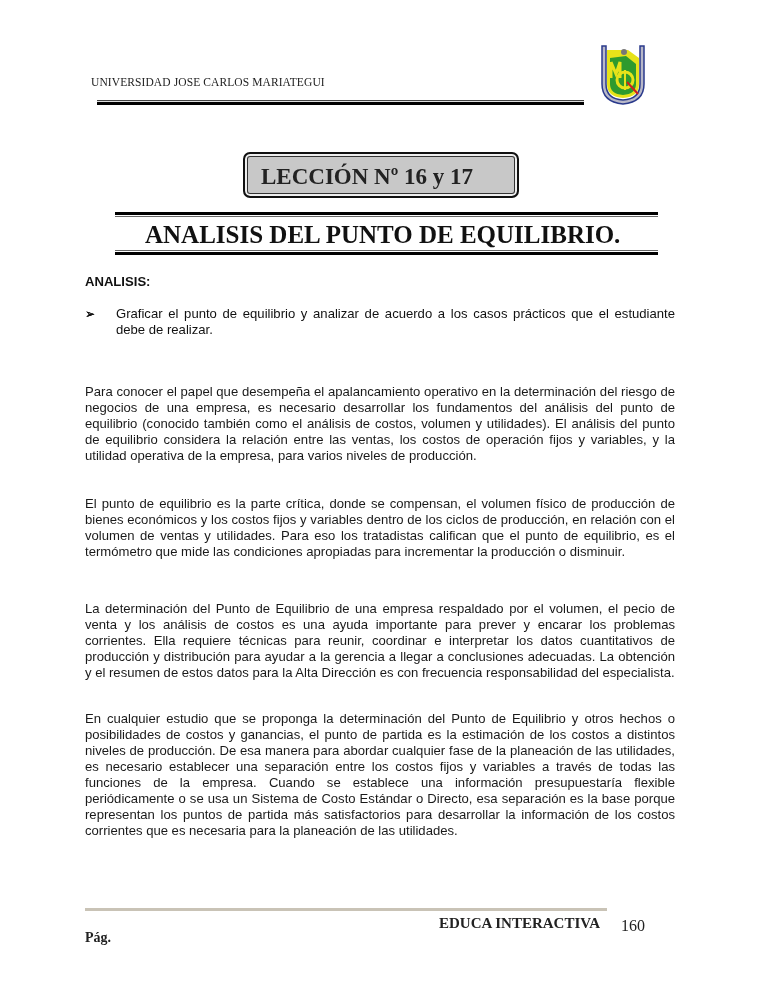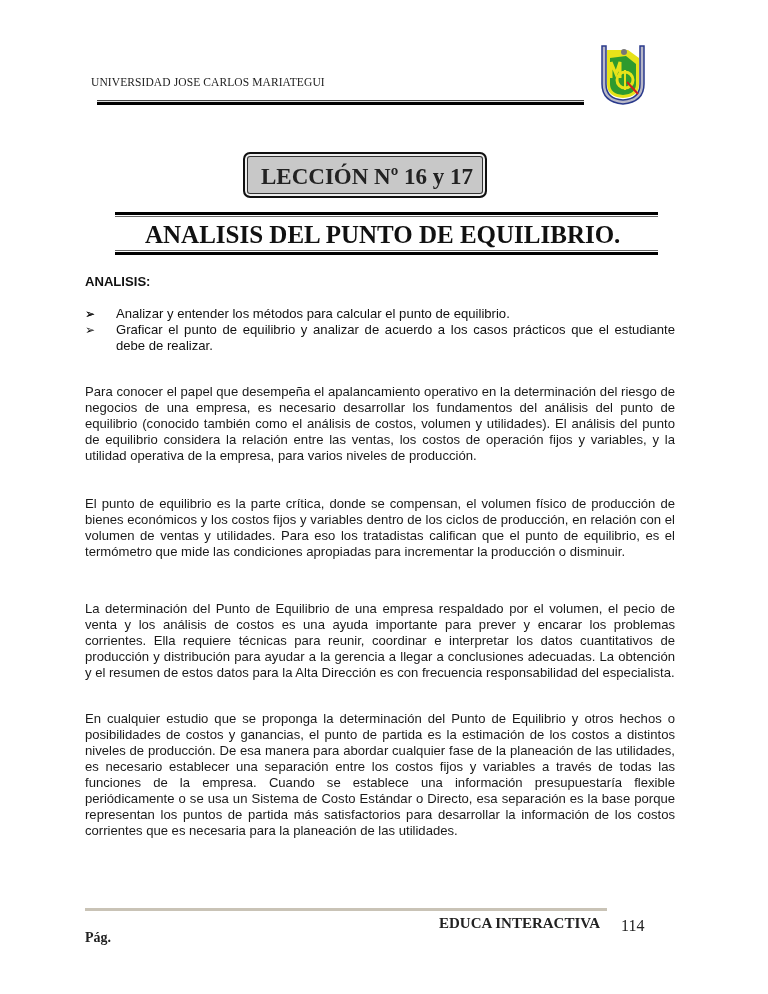--- a/index.html
+++ b/index.html
@@ -5,21 +5,21 @@
   html, body { margin: 0; padding: 0; background: #ffffff; }
   body { width: 768px; height: 994px; position: relative; overflow: hidden; color: #111; }
   .serif { font-family: "Liberation Serif", "DejaVu Serif", serif; }
   .sans { font-family: "Liberation Sans", "DejaVu Sans", sans-serif; }
 
   .univ-name { position: absolute; left: 91px; top: 76px; font-size: 11.5px; letter-spacing: 0.1px; color: #222; }
   .header-rule { position: absolute; left: 97px; top: 100px; width: 487px; height: 5px;
     background: linear-gradient(#444 0 1px, #ddd 1px 2px, #000 2px 5px); }
   .logo { position: absolute; left: 598px; top: 44px; width: 50px; height: 62px; }
 
-  .lesson-box { position: absolute; left: 243px; top: 152px; width: 244px; height: 46px;
+  .lesson-box { position: absolute; left: 243px; top: 152px; width: 276px; height: 46px;
     border: 2px solid #111; border-radius: 7px; box-shadow: inset 0 0 0 2px #eee, inset 0 0 0 3px #333;
     background: #c8c8c8; box-sizing: border-box; }
   .lesson-box span { position: absolute; left: 16px; top: 10px; font-size: 23px; font-weight: bold; color: #222; }
 
   .title-rule-top { position: absolute; left: 115px; top: 212px; width: 543px; height: 5px;
     background: linear-gradient(#000 0 3px, #fff 3px 4px, #666 4px 5px); }
   .title-rule-bot { position: absolute; left: 115px; top: 250px; width: 543px; height: 5px;
     background: linear-gradient(#666 0 1px, #fff 1px 2px, #000 2px 5px); }
   .main-title { position: absolute; left: 145px; top: 221px; font-size: 25px; font-weight: bold; color: #111; white-space: nowrap; }
 
@@ -61,34 +61,33 @@
 <div class="main-title serif">ANALISIS DEL PUNTO DE EQUILIBRIO.</div>
 <div class="title-rule-bot"></div>
 
 <div class="obj-head heading sans">ANALISIS:</div>
 <ul class="obj-list sans">
   <li>
     <span class="bullet">➢</span>
   </li>
   <li>
     <span class="bullet">➢</span>
-    <span>Analizar y entender los métodos para calcular el punto de equilibrio.</span>
   </li>
   <li>
     <span class="bullet">➢</span>
     <span>Graficar el punto de equilibrio y analizar de acuerdo a los casos prácticos que el estudiante debe de realizar.</span>
   </li>
 </ul>
 
 <div class="block sans" style="top: 384px;">
   <div>Para conocer el papel que desempeña el apalancamiento operativo en la determinación del riesgo de negocios de una empresa, es necesario desarrollar los fundamentos del análisis del punto de equilibrio (conocido también como el análisis de costos, volumen y utilidades). El análisis del punto de equilibrio considera la relación entre las ventas, los costos de operación fijos y variables, y la utilidad operativa de la empresa, para varios niveles de producción.</div>
 </div>
 
 <div class="block sans" style="top: 496px;">
   <div>El punto de equilibrio es la parte crítica, donde se compensan, el volumen físico de producción de bienes económicos y los costos fijos y variables dentro de los ciclos de producción, en relación con el volumen de ventas y utilidades. Para eso los tratadistas califican que el punto de equilibrio, es el termómetro que mide las condiciones apropiadas para incrementar la producción o disminuir.</div>
 </div>
 <div class="block sans" style="top: 601px;">La determinación del Punto de Equilibrio de una empresa respaldado por el volumen, el pecio de venta y los análisis de costos es una ayuda importante para prever y encarar los problemas corrientes. Ella requiere técnicas para reunir, coordinar e interpretar los datos cuantitativos de producción y distribución para ayudar a la gerencia a llegar a conclusiones adecuadas. La obtención y el resumen de estos datos para la Alta Dirección es con frecuencia responsabilidad del especialista.</div>
 <div class="block sans" style="top: 711px;">En cualquier estudio que se proponga la determinación del Punto de Equilibrio y otros hechos o posibilidades de costos y ganancias, el punto de partida es la estimación de los costos a distintos niveles de producción. De esa manera para abordar cualquier fase de la planeación de las utilidades, es necesario establecer una separación entre los costos fijos y variables a través de todas las funciones de la empresa. Cuando se establece una información presupuestaría flexible periódicamente o se usa un Sistema de Costo Estándar o Directo, esa separación es la base porque representan los puntos de partida más satisfactorios para desarrollar la información de los costos corrientes que es necesaria para la planeación de las utilidades.</div>
 
 <div class="footer-rule"></div>
 <div class="footer-brand serif">EDUCA INTERACTIVA</div>
-<div class="footer-page serif">114</div>
+<div class="footer-page serif">160</div>
 <div class="footer-pag serif">Pág.</div>
 
 </body></html>

